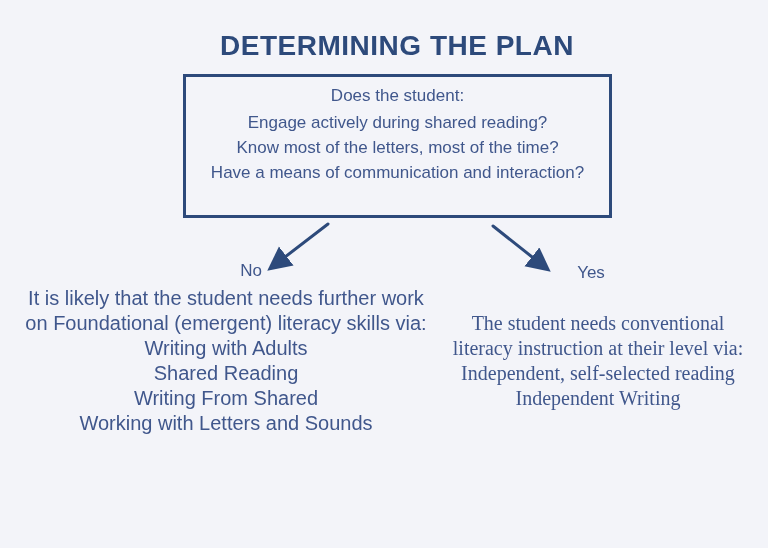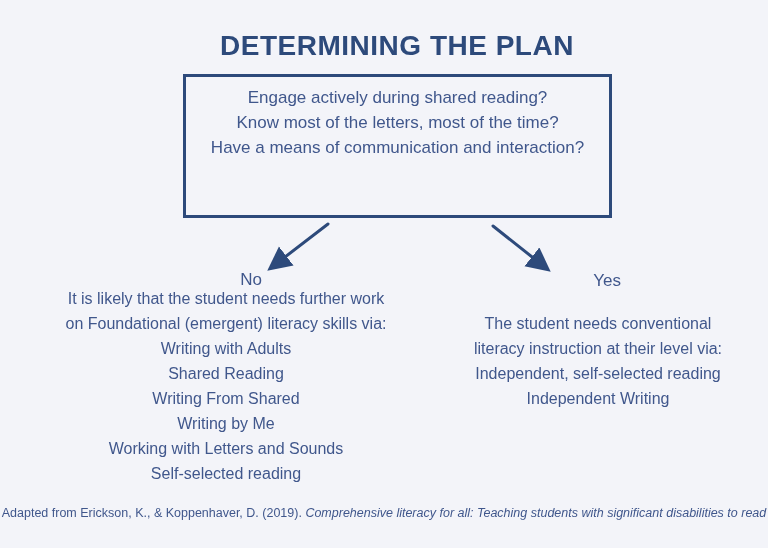--- a/index.html
+++ b/index.html
@@ -32,44 +32,45 @@
   }
   .box-line{line-height:25px;}
   .box-questions{margin-top:2px;}
   .arrow-layer{left:0;top:0;width:768px;height:548px;pointer-events:none;}
   .arrow-layer line{stroke:var(--accent);stroke-width:3;stroke-linecap:round;}
   .arrow-layer marker path{fill:var(--accent);}
   .branch-label{
     font-size:17px;
     line-height:20px;
   }
-  .no-label{left:220px;top:270px;width:42px;text-align:right;}
-  .yes-label{left:561px;top:263px;width:60px;text-align:right;margin-top:8px;}
+  .no-label{left:220px;top:261px;width:42px;text-align:right;}
+  .yes-label{left:561px;top:263px;width:60px;text-align:center;}
   .branch{
     text-align:center;
-    font-size:16px;
+    font-size:20px;
     line-height:25px;
     padding-left:20px;
   }
   .branch-no{left:0;top:286px;width:432px;}
-  .branch-yes{left:408px;top:311px;width:360px;}
+  .branch-yes{left:408px;top:311px;width:360px;font-family:Liberation Serif, serif;}
   .citation{
     left:0;top:504px;width:768px;
     text-align:center;
     font-size:12.5px;
     line-height:19px;
   }
   .citation i{font-style:italic;}
 </style>
 </head>
 <body>
 
 <div class="abs title">DETERMINING THE PLAN</div>
 
 <div class="abs qbox">
+  <div class="box-line">Does the student:</div>
   <div class="box-questions">
     <div class="box-line">Engage actively during shared reading?</div>
     <div class="box-line">Know most of the letters, most of the time?</div>
     <div class="box-line">Have a means of communication and interaction?</div>
   </div>
 </div>
 
 <svg class="abs arrow-layer" viewBox="0 0 768 548" xmlns="http://www.w3.org/2000/svg">
   <defs>
     <marker id="ah" markerWidth="9" markerHeight="9" refX="6" refY="4" orient="auto">
@@ -82,27 +83,24 @@
 
 <div class="abs branch-label no-label">No</div>
 <div class="abs branch-label yes-label">Yes</div>
 
 <div class="abs branch branch-no">
   <div>It is likely that the student needs further work</div>
   <div>on Foundational (emergent) literacy skills via:</div>
   <div>Writing with Adults</div>
   <div>Shared Reading</div>
   <div>Writing From Shared</div>
-  <div>Writing by Me</div>
   <div>Working with Letters and Sounds</div>
-  <div>Self-selected reading</div>
 </div>
 
 <div class="abs branch branch-yes">
   <div>The student needs conventional</div>
   <div>literacy instruction at their level via:</div>
   <div>Independent, self-selected reading</div>
   <div>Independent Writing</div>
 </div>
 
 <div class="abs citation">
-  <div><span>Adapted from Erickson, K., &amp; Koppenhaver, D. (2019). </span><i>Comprehensive literacy for all: Teaching students with significant disabilities to read</i></div>
 </div>
 
 </body></html>

